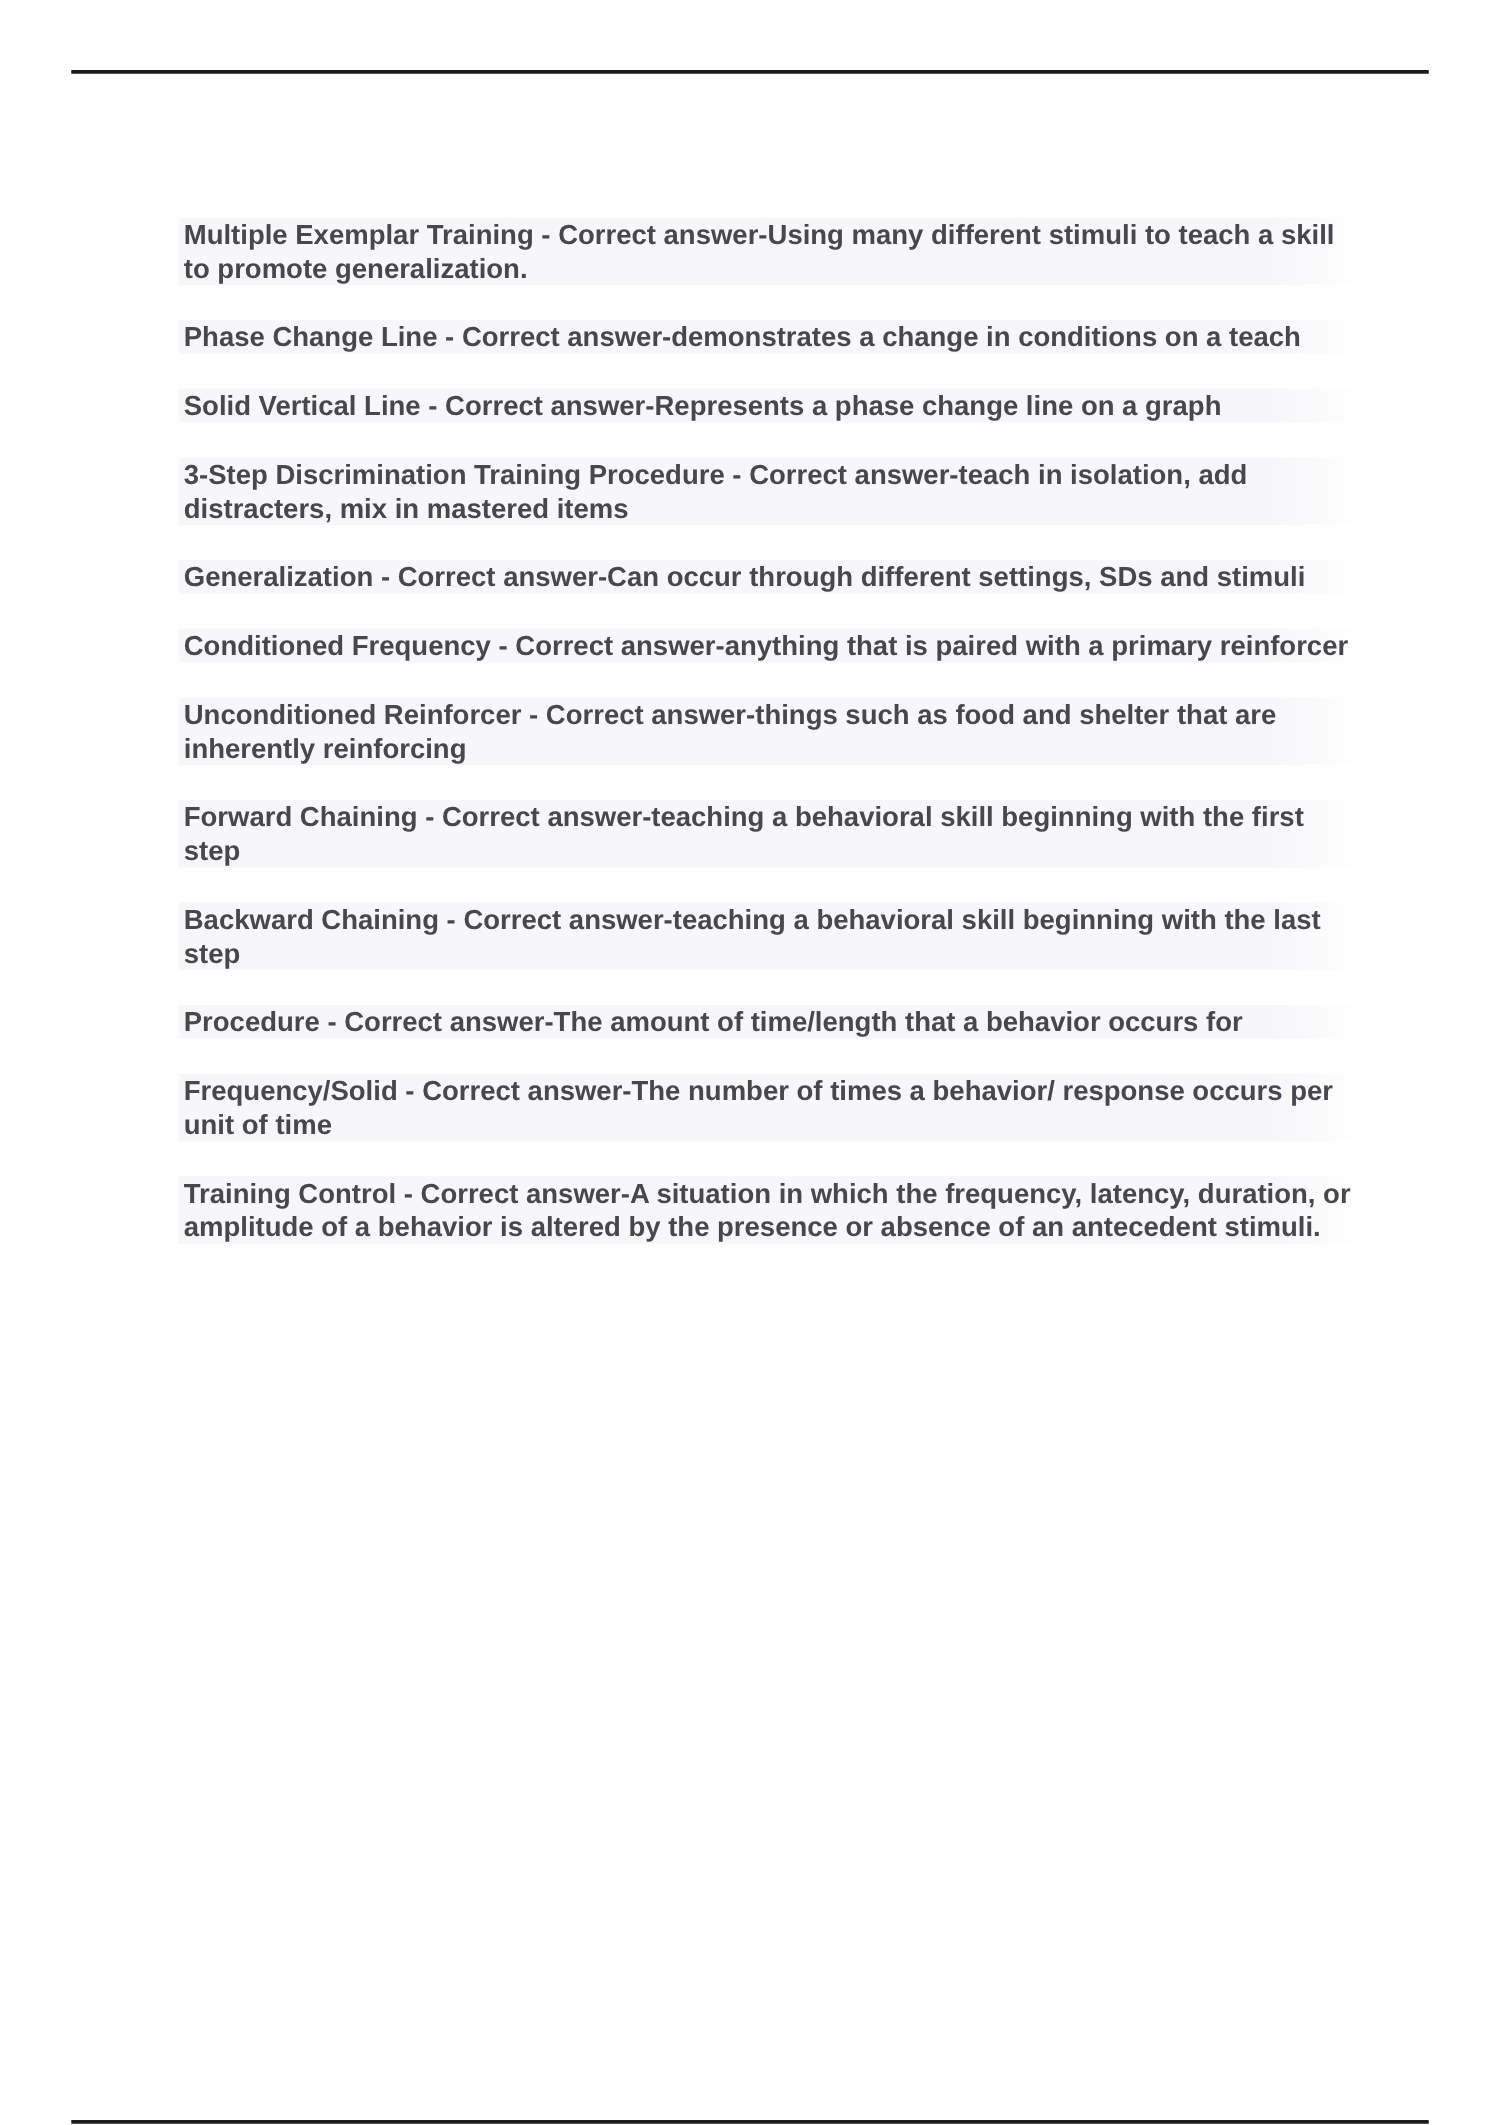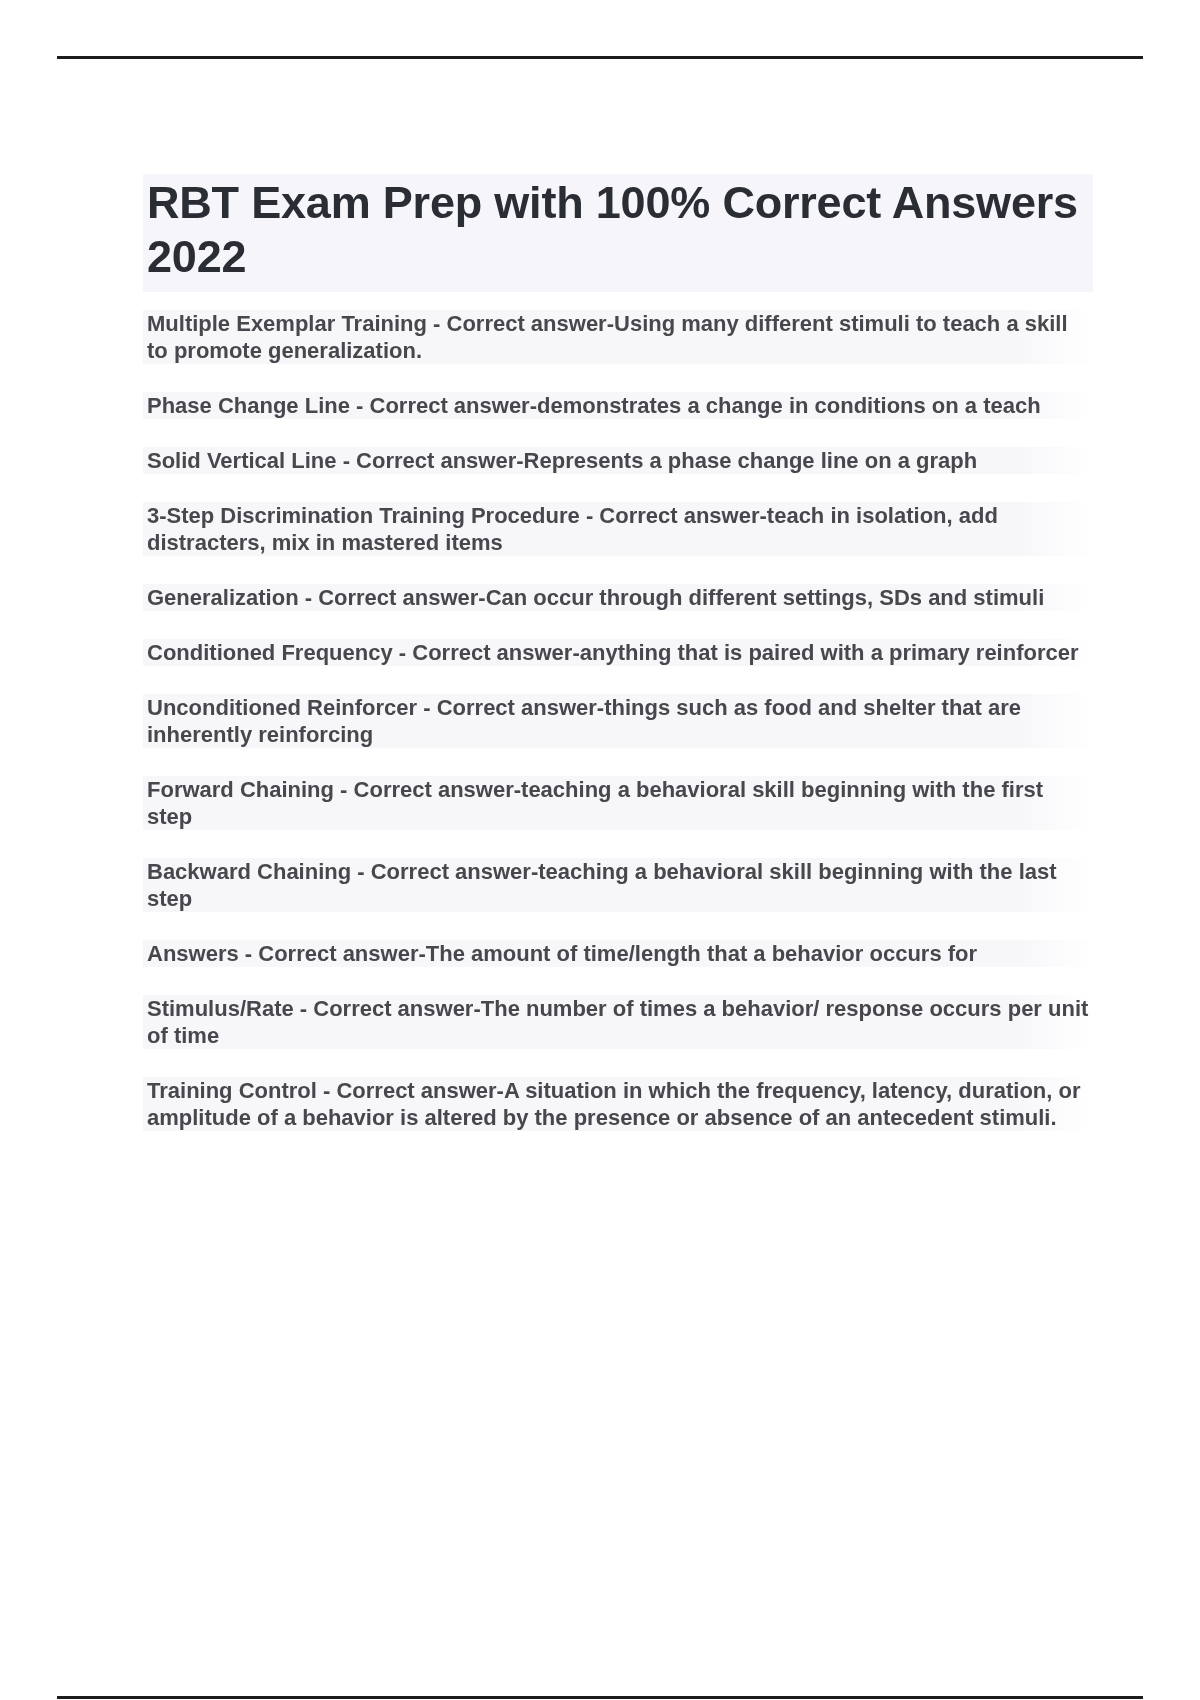--- a/index.html
+++ b/index.html
@@ -61,33 +61,30 @@
     .qa-item span {
       display: inline;
     }
   </style>
 </head>
 <body>
 
 <div class="rule top"></div>
 
 <div class="content">
-  <div class="title-box">
-    <h1 class="title">RBT Exam Prep with 100% Correct Answers 2022</h1>
-  </div>
 
   <ul class="qa-list">
     <li class="qa-item"><span>Multiple Exemplar Training</span><span> - Correct answer-</span><span>Using many different stimuli to teach a skill to promote generalization.</span></li>
     <li class="qa-item"><span>Phase Change Line</span><span> - Correct answer-</span><span>demonstrates a change in conditions on a teach</span></li>
     <li class="qa-item"><span>Solid Vertical Line</span><span> - Correct answer-</span><span>Represents a phase change line on a graph</span></li>
     <li class="qa-item"><span>3-Step Discrimination Training Procedure</span><span> - Correct answer-</span><span>teach in isolation, add distracters, mix in mastered items</span></li>
     <li class="qa-item"><span>Generalization</span><span> - Correct answer-</span><span>Can occur through different settings, SDs and stimuli</span></li>
     <li class="qa-item"><span>Conditioned Frequency</span><span> - Correct answer-</span><span>anything that is paired with a primary reinforcer</span></li>
     <li class="qa-item"><span>Unconditioned Reinforcer</span><span> - Correct answer-</span><span>things such as food and shelter that are inherently reinforcing</span></li>
     <li class="qa-item"><span>Forward Chaining</span><span> - Correct answer-</span><span>teaching a behavioral skill beginning with the first step</span></li>
     <li class="qa-item"><span>Backward Chaining</span><span> - Correct answer-</span><span>teaching a behavioral skill beginning with the last step</span></li>
-    <li class="qa-item"><span>Answers</span><span> - Correct answer-</span><span>The amount of time/length that a behavior occurs for</span></li>
-    <li class="qa-item"><span>Stimulus/Rate</span><span> - Correct answer-</span><span>The number of times a behavior/ response occurs per unit of time</span></li>
+    <li class="qa-item"><span>Procedure</span><span> - Correct answer-</span><span>The amount of time/length that a behavior occurs for</span></li>
+    <li class="qa-item"><span>Frequency/Solid</span><span> - Correct answer-</span><span>The number of times a behavior/ response occurs per unit of time</span></li>
     <li class="qa-item"><span>Training Control</span><span> - Correct answer-</span><span>A situation in which the frequency, latency, duration, or amplitude of a behavior is altered by the presence or absence of an antecedent stimuli.</span></li>
   </ul>
 </div>
 
 <div class="rule bottom"></div>
 
 </body></html>

